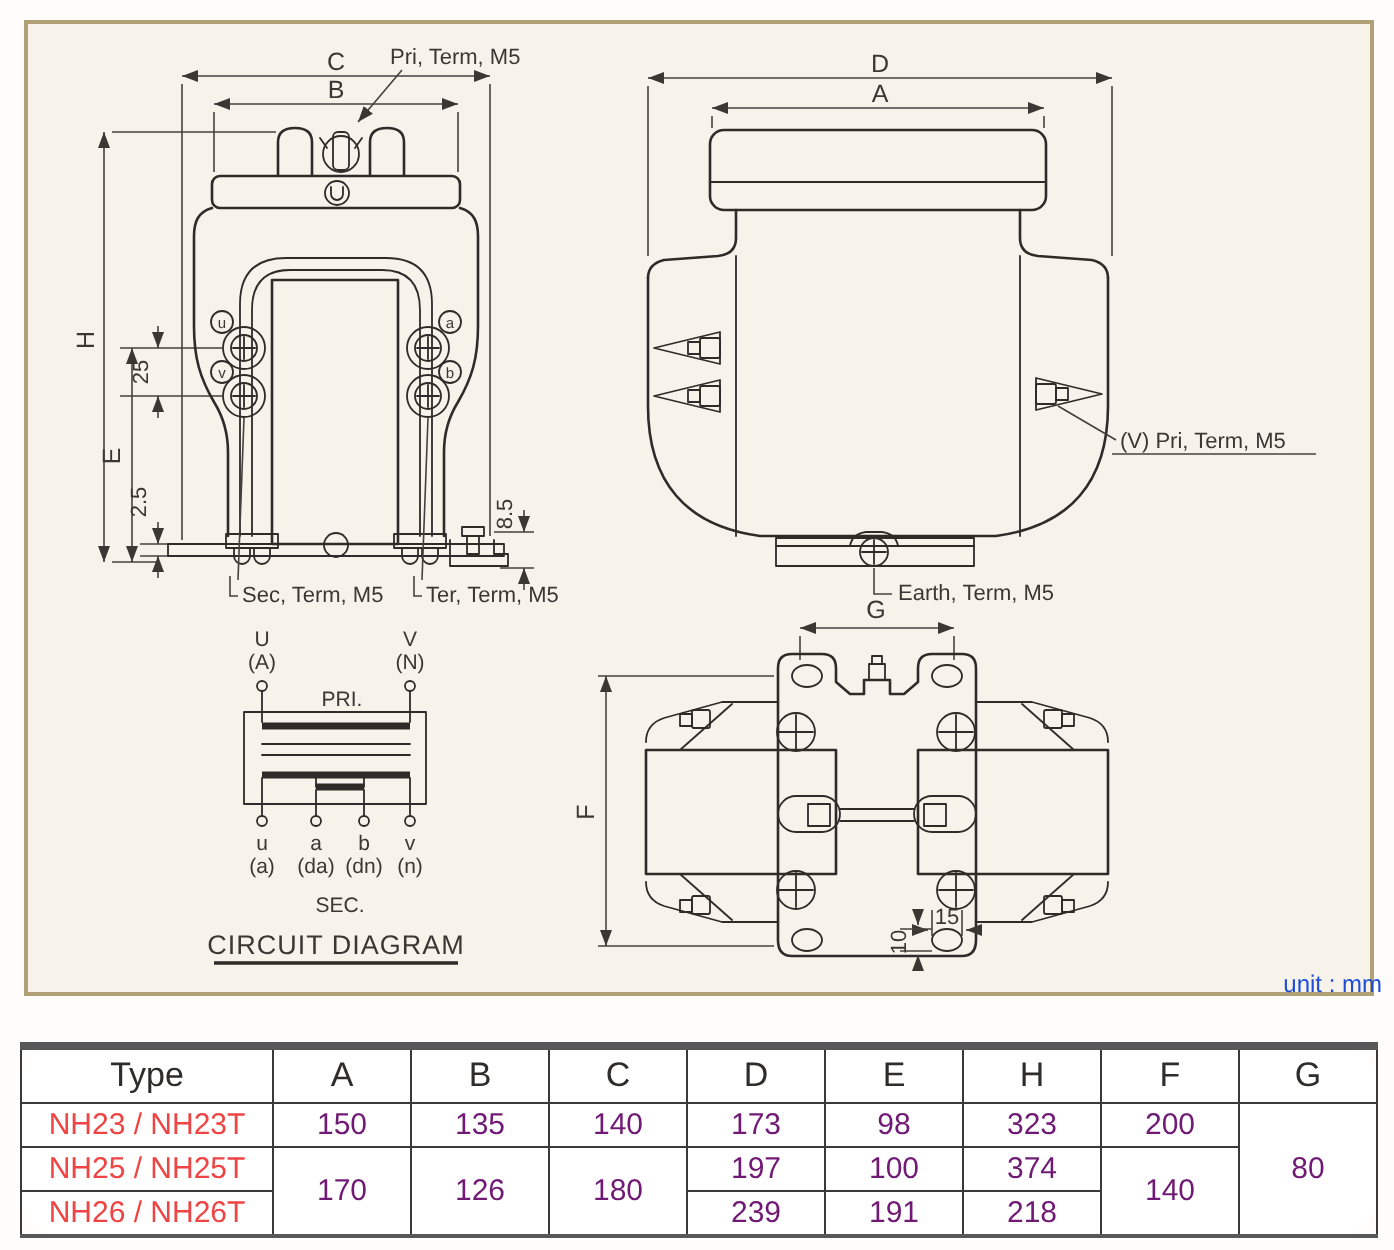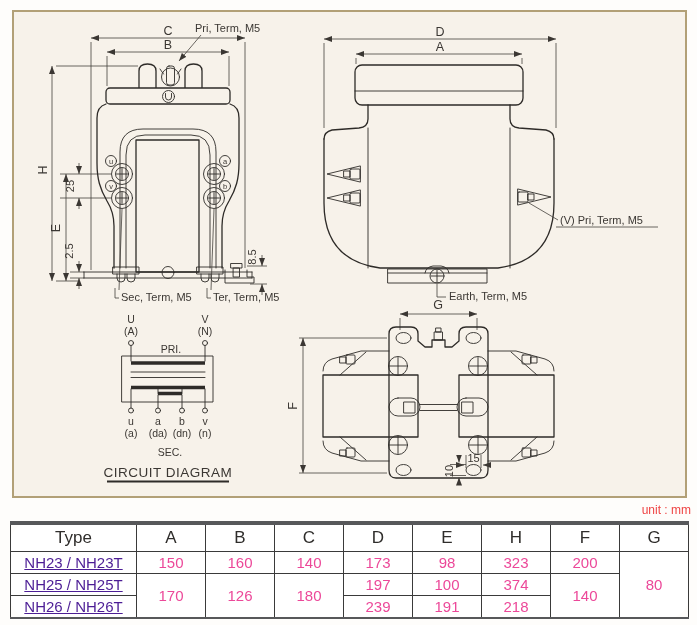--- a/index.html
+++ b/index.html
@@ -1,39 +1,39 @@
 <!DOCTYPE html>
 <html><head>
 <meta charset="utf-8">
 <style>
   html,body{margin:0;padding:0;background:#fff;}
   #canvas{position:relative;width:697px;height:625px;background:#fefdfb;overflow:hidden;
           font-family:"Liberation Sans",sans-serif;}
   #frame{position:absolute;left:12px;top:10px;width:675px;height:488px;box-sizing:border-box;
          border:2px solid #b2a077;background:#f7f2ea;}
   #drawing{position:absolute;left:12px;top:10px;}
-  #unit-label{position:absolute;top:503px;right:6px;font-size:12px;color:#ef4444;}
+  #unit-label{position:absolute;top:485px;right:6px;font-size:12px;color:#1d4ed8;}
   
   .ol{fill:none;stroke:#2e2b28;stroke-width:1.3;stroke-linejoin:round;stroke-linecap:round;}
   .tl{fill:none;stroke:#2e2b28;stroke-width:0.9;stroke-linejoin:round;stroke-linecap:round;}
   .dim{fill:none;stroke:#45413c;stroke-width:0.8;}
   .thick{fill:none;stroke:#2e2b28;stroke-width:3.6;}
   .wfill{fill:#f7f2ea;}
   text{font-family:"Liberation Sans",sans-serif;fill:#3b3733;font-size:11px;}
   .dimletter{font-size:12.5px;}
   .tinyletter{font-size:7.5px;}
   .ctext{font-size:10.5px;}
   .ctitle{font-size:13.5px;letter-spacing:0.5px;}
   
   #spec-table{position:absolute;left:10px;top:521px;width:678px;border-collapse:collapse;
     table-layout:fixed;border-top:4px solid #57585a;border-bottom:2px solid #57585a;background:#fff;border-radius:23px;}
   #spec-table th,#spec-table td{border:1px solid #3a3a3a;text-align:center;padding:0;}
   #spec-table th{height:26px;font-weight:400;font-size:17px;color:#2f2d2b;}
-  #spec-table td{height:21px;font-size:15px;color:#ec4899;}
-  #spec-table td.typecell{color:#4c1d95;text-decoration:underline;}
+  #spec-table td{height:21px;font-size:15px;color:#701a75;}
+  #spec-table td.typecell{color:#ef4444;}
 </style>
 </head>
 <body>
 
 <div id="canvas">
   <div id="frame"></div>
 
   <svg id="drawing" width="675" height="488" viewBox="12 10 675 488">
     <defs>
       <marker id="ae" markerWidth="9" markerHeight="7" refX="8" refY="3" orient="auto" markerUnits="userSpaceOnUse">
@@ -302,21 +302,21 @@
       <th>C</th>
       <th>D</th>
       <th>E</th>
       <th>H</th>
       <th>F</th>
       <th>G</th>
     </tr>
     <tr>
       <td class="typecell">NH23 / NH23T</td>
       <td>150</td>
-      <td>160</td>
+      <td>135</td>
       <td>140</td>
       <td>173</td>
       <td>98</td>
       <td>323</td>
       <td>200</td>
       <td rowspan="3">80</td>
     </tr>
     <tr>
       <td class="typecell">NH25 / NH25T</td>
       <td rowspan="2">170</td>

